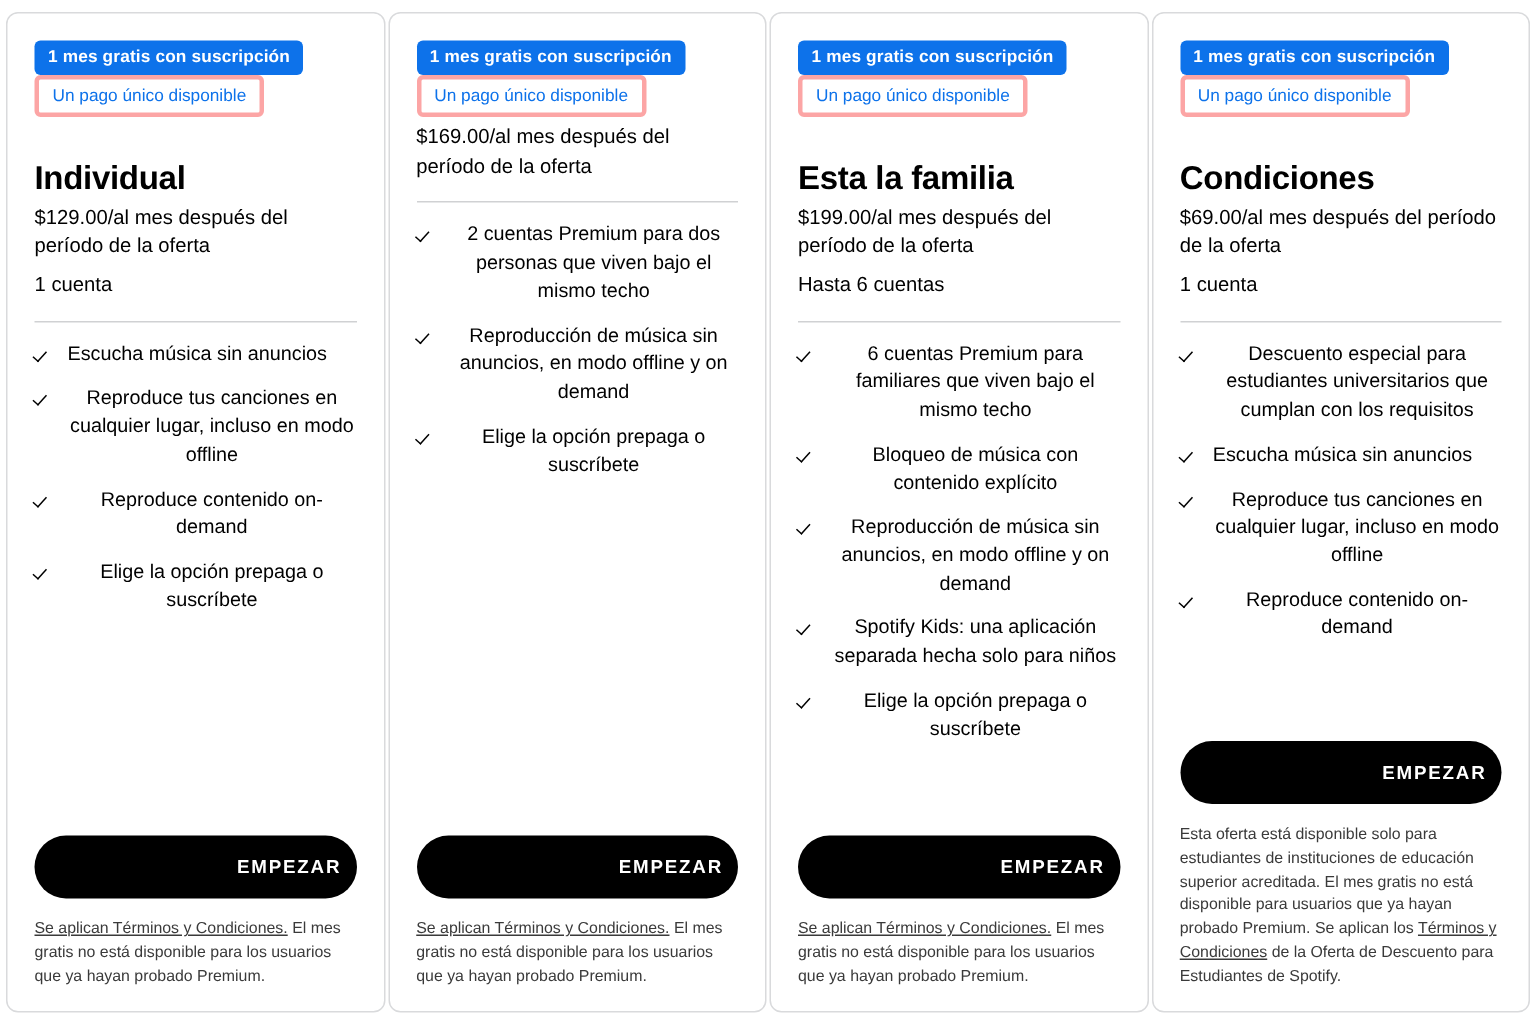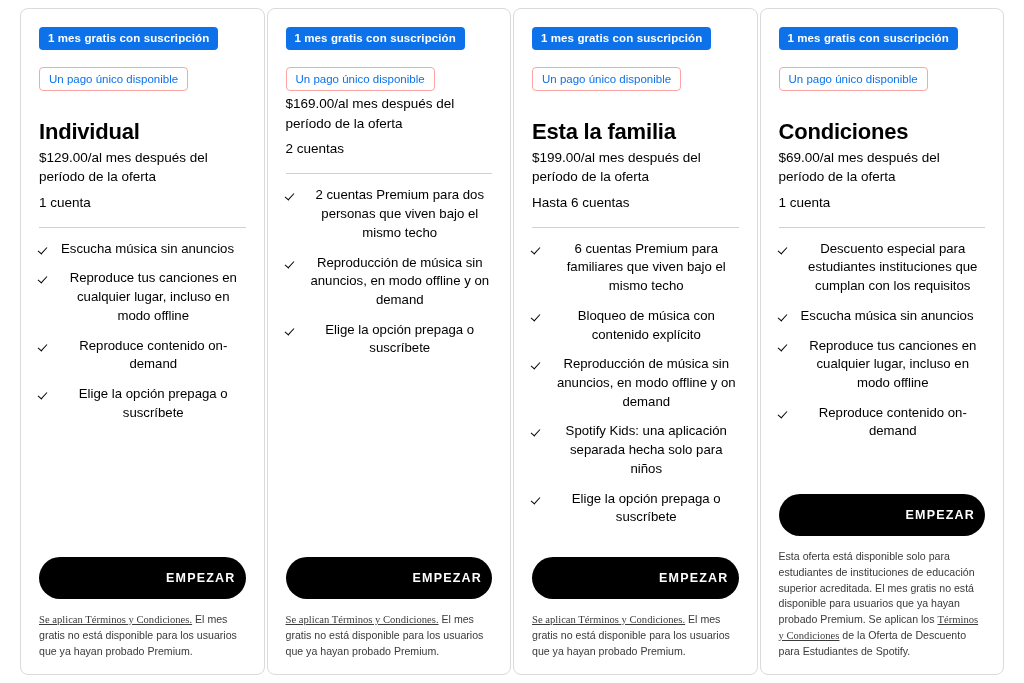--- a/index.html
+++ b/index.html
@@ -6,21 +6,21 @@
   html, body {
     margin: 0; padding: 0;
     width: 1024px; height: 683px;
     background: #ffffff;
     font-family: "Liberation Sans", sans-serif;
     overflow: hidden;
   }
   #plans {
     display: flex;
     gap: 2px;
-    padding: 8px 20px;
+    padding: 8px 4px;
     height: 683px;
     align-items: stretch;
   }
   .plan-card {
     flex: 1 1 0;
     background: #ffffff;
     border: 1px solid #d9dadc;
     border-radius: 8px;
     padding: 18px 18px 14px 18px;
     display: flex;
@@ -37,24 +37,24 @@
     font-weight: bold;
     border-radius: 4px;
     padding: 5px 9px;
     line-height: 1.1;
     letter-spacing: 0.1px;
     white-space: nowrap;
   }
   .badge-onetime {
     display: inline-block;
     align-self: flex-start;
-    margin-top: 17px;
+    margin-top: 0;
     color: #0d72ea;
     background: #ffffff;
-    border: 1px solid #fca5a5;
+    border: 3px solid #fca5a5;
     font-size: 11.5px;
     border-radius: 4px;
     padding: 5px 9px;
     line-height: 1.1;
     white-space: nowrap;
   }
   .plan-title {
     font-size: 22px;
     font-weight: bold;
     color: #000000;
@@ -129,21 +129,20 @@
   }
   .legal {
     margin-top: 13px;
     font-size: 10.6px;
     color: #3a3a3a;
     line-height: 1.5;
   }
   .legal a, .legal .link {
     color: #3a3a3a;
     text-decoration: underline;
-    font-family: Liberation Serif, serif;
   }
 </style>
 </head>
 <body>
 
 <div id="plans">
 
   <div class="plan-card">
     <span class="badge-free">1 mes gratis con suscripción</span>
     <span class="badge-onetime">Un pago único disponible</span>
@@ -173,21 +172,20 @@
     <button class="cta-button">EMPEZAR</button>
     <div class="legal">
       <span class="link">Se aplican Términos y Condiciones.</span><span> El mes gratis no está disponible para los usuarios que ya hayan probado Premium.</span>
     </div>
   </div>
 
   <div class="plan-card">
     <span class="badge-free">1 mes gratis con suscripción</span>
     <span class="badge-onetime">Un pago único disponible</span>
     <div class="plan-price">$169.00/al mes después del período de la oferta</div>
-    <div class="plan-accounts">2 cuentas</div>
     <div class="divider"></div>
     <ul class="feature-list">
       <li class="feature-item">
         <span class="check"></span>
         <span>2 cuentas Premium para dos personas que viven bajo el mismo techo</span>
       </li>
       <li class="feature-item">
         <span class="check"></span>
         <span>Reproducción de música sin anuncios, en modo offline y on demand</span>
       </li>
@@ -242,21 +240,21 @@
   <div class="plan-card">
     <span class="badge-free">1 mes gratis con suscripción</span>
     <span class="badge-onetime">Un pago único disponible</span>
     <div class="plan-title">Condiciones</div>
     <div class="plan-price">$69.00/al mes después del período de la oferta</div>
     <div class="plan-accounts">1 cuenta</div>
     <div class="divider"></div>
     <ul class="feature-list">
       <li class="feature-item">
         <span class="check"></span>
-        <span>Descuento especial para estudiantes instituciones que cumplan con los requisitos</span>
+        <span>Descuento especial para estudiantes universitarios que cumplan con los requisitos</span>
       </li>
       <li class="feature-item">
         <span class="check"></span>
         <span>Escucha música sin anuncios</span>
       </li>
       <li class="feature-item">
         <span class="check"></span>
         <span>Reproduce tus canciones en cualquier lugar, incluso en modo offline</span>
       </li>
       <li class="feature-item">

